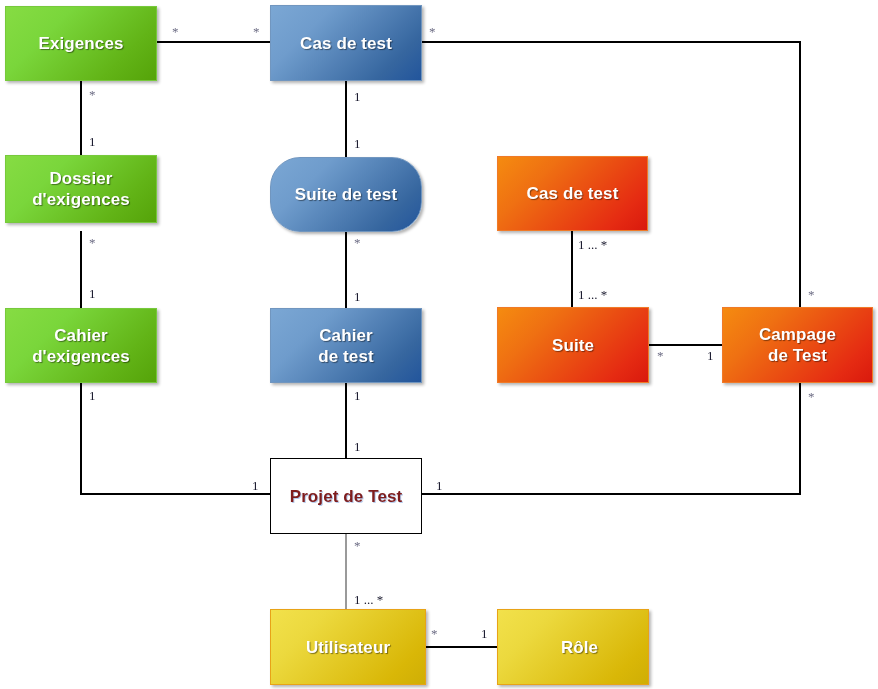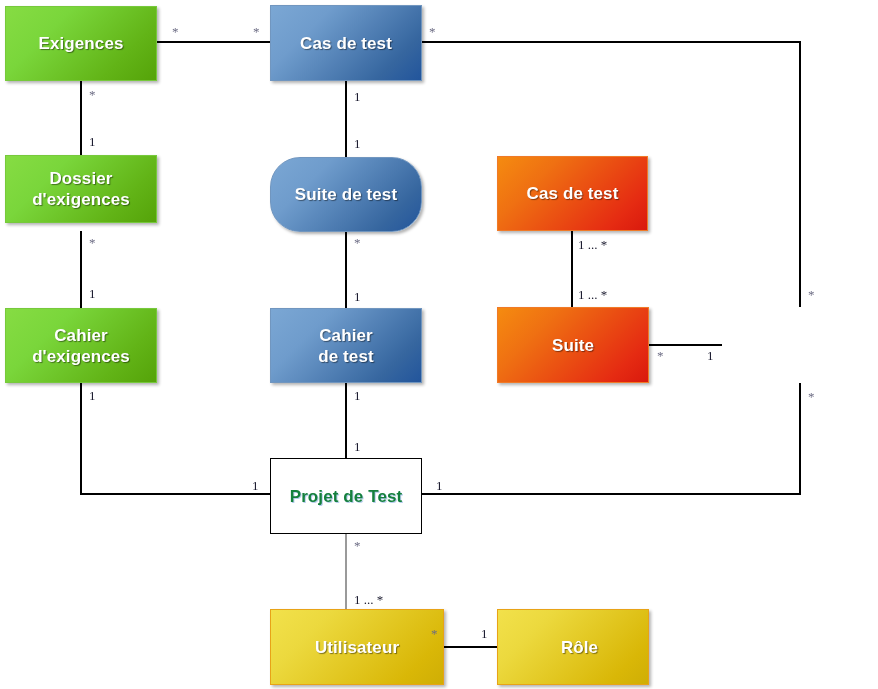--- a/index.html
+++ b/index.html
@@ -53,21 +53,21 @@
     background-image: linear-gradient(135deg, #f58b10 0%, #ef7012 28%, #e52b12 82%, #d9190d 100%);
     border: 1px solid #f07a28;
   }
   .node-yellow {
     background-image: linear-gradient(135deg, #f2e14b 0%, #ecd93e 25%, #d9b707 82%, #cfae05 100%);
     border: 1px solid #e8a317;
   }
   .node-plain {
     background: #ffffff;
     border: 1px solid #000000;
-    color: #15803d;
+    color: #7f1d1d;
     text-shadow: 1px 1px 0 rgba(120,160,220,0.55);
     box-shadow: none;
   }
   
   .mult {
     position: absolute;
     font-family: "Liberation Serif", serif;
     font-size: 13px;
     line-height: 13px;
     color: #1a1a2e;
@@ -124,24 +124,25 @@
   <div class="node node-blue" style="left:270px; top:157px; width:152px; height:75px;border-radius:30px;">Suite de test</div>
 
   <div class="node node-orange" style="left:497px; top:156px; width:151px; height:75px;">Cas de test</div>
 
   <div class="node node-green" style="left:5px;  top:308px; width:152px; height:75px;">Cahier<br>d'exigences</div>
 
   <div class="node node-blue" style="left:270px; top:308px; width:152px; height:75px;">Cahier<br>de test</div>
 
   <div class="node node-orange" style="left:497px; top:307px; width:152px; height:76px;">Suite</div>
 
+  <div class="node node-orange" style="left:722px; top:307px; width:151px; height:76px;">Campage<br>de Test</div>
 
   <div class="node node-plain" style="left:270px; top:458px; width:152px; height:76px;">Projet de Test</div>
 
-  <div class="node node-yellow" style="left:270px; top:609px; width:174px; height:76px;">Utilisateur</div>
+  <div class="node node-yellow" style="left:270px; top:609px; width:156px; height:76px;">Utilisateur</div>
 
   <div class="node node-yellow" style="left:497px; top:609px; width:152px; height:76px;padding-left:13px;">Rôle</div>
 
   <span class="mult star" style="left:172px; top:25px;">*</span>
   <span class="mult star" style="left:253px; top:25px;">*</span>
   <span class="mult star" style="left:429px; top:25px;">*</span>
   <span class="mult star" style="left:89px;  top:88px;">*</span>
   <span class="mult" style="left:89px;  top:135px;">1</span>
   <span class="mult" style="left:354px; top:90px;">1</span>
   <span class="mult" style="left:354px; top:137px;">1</span>

